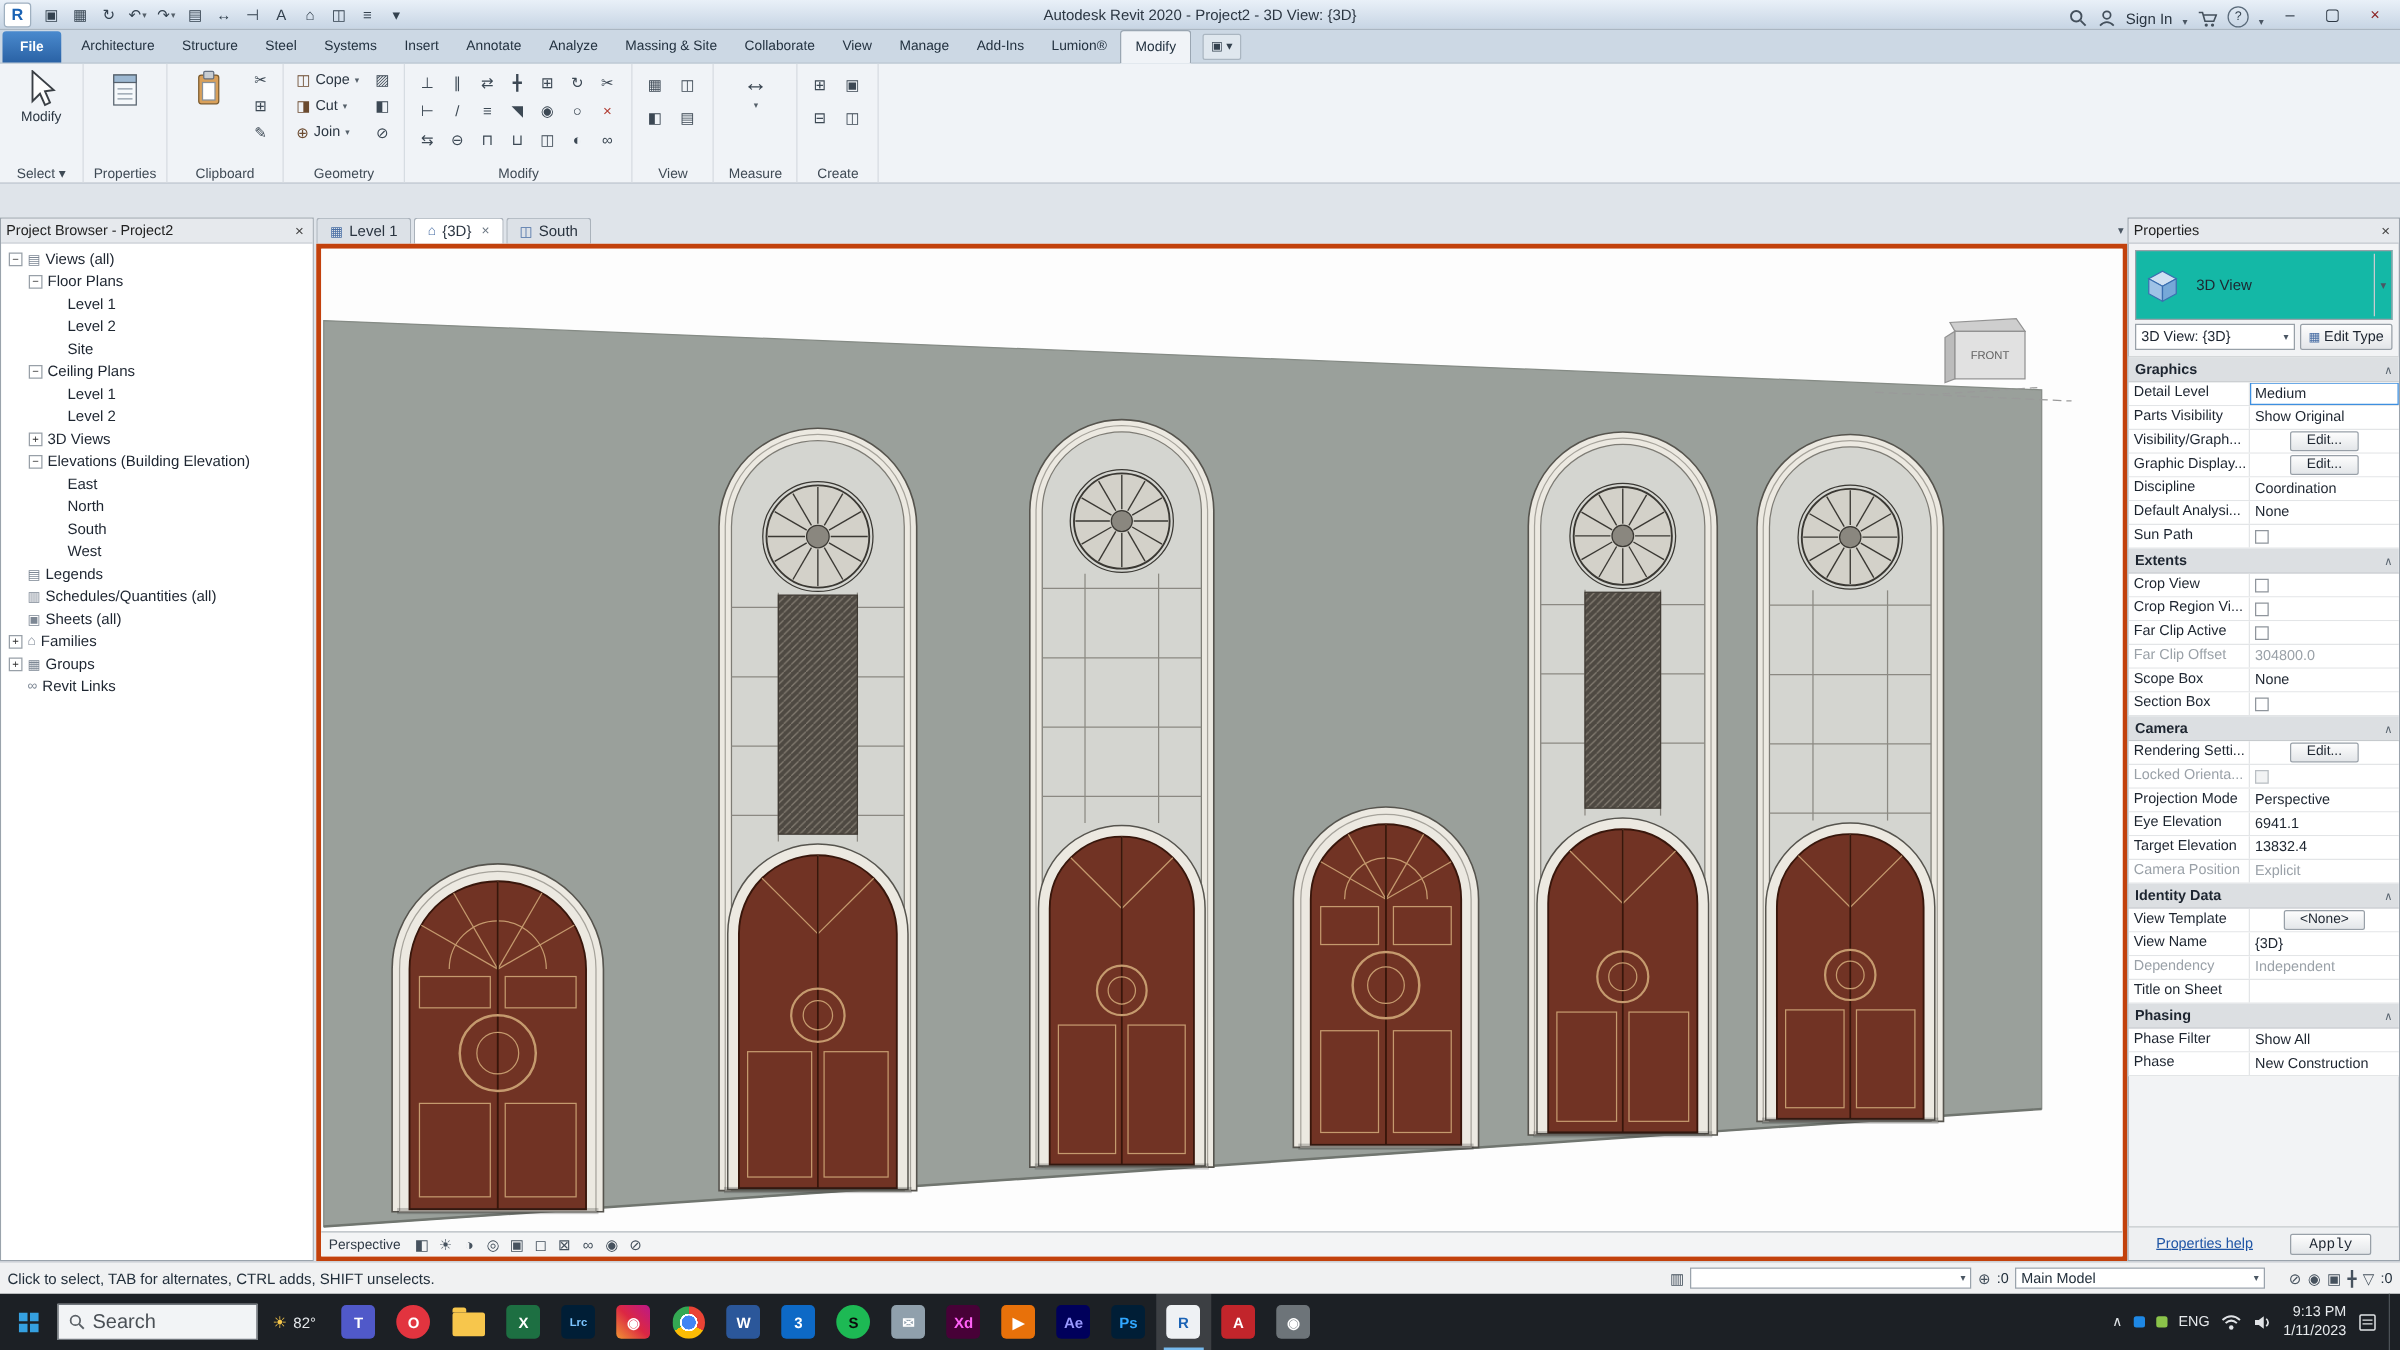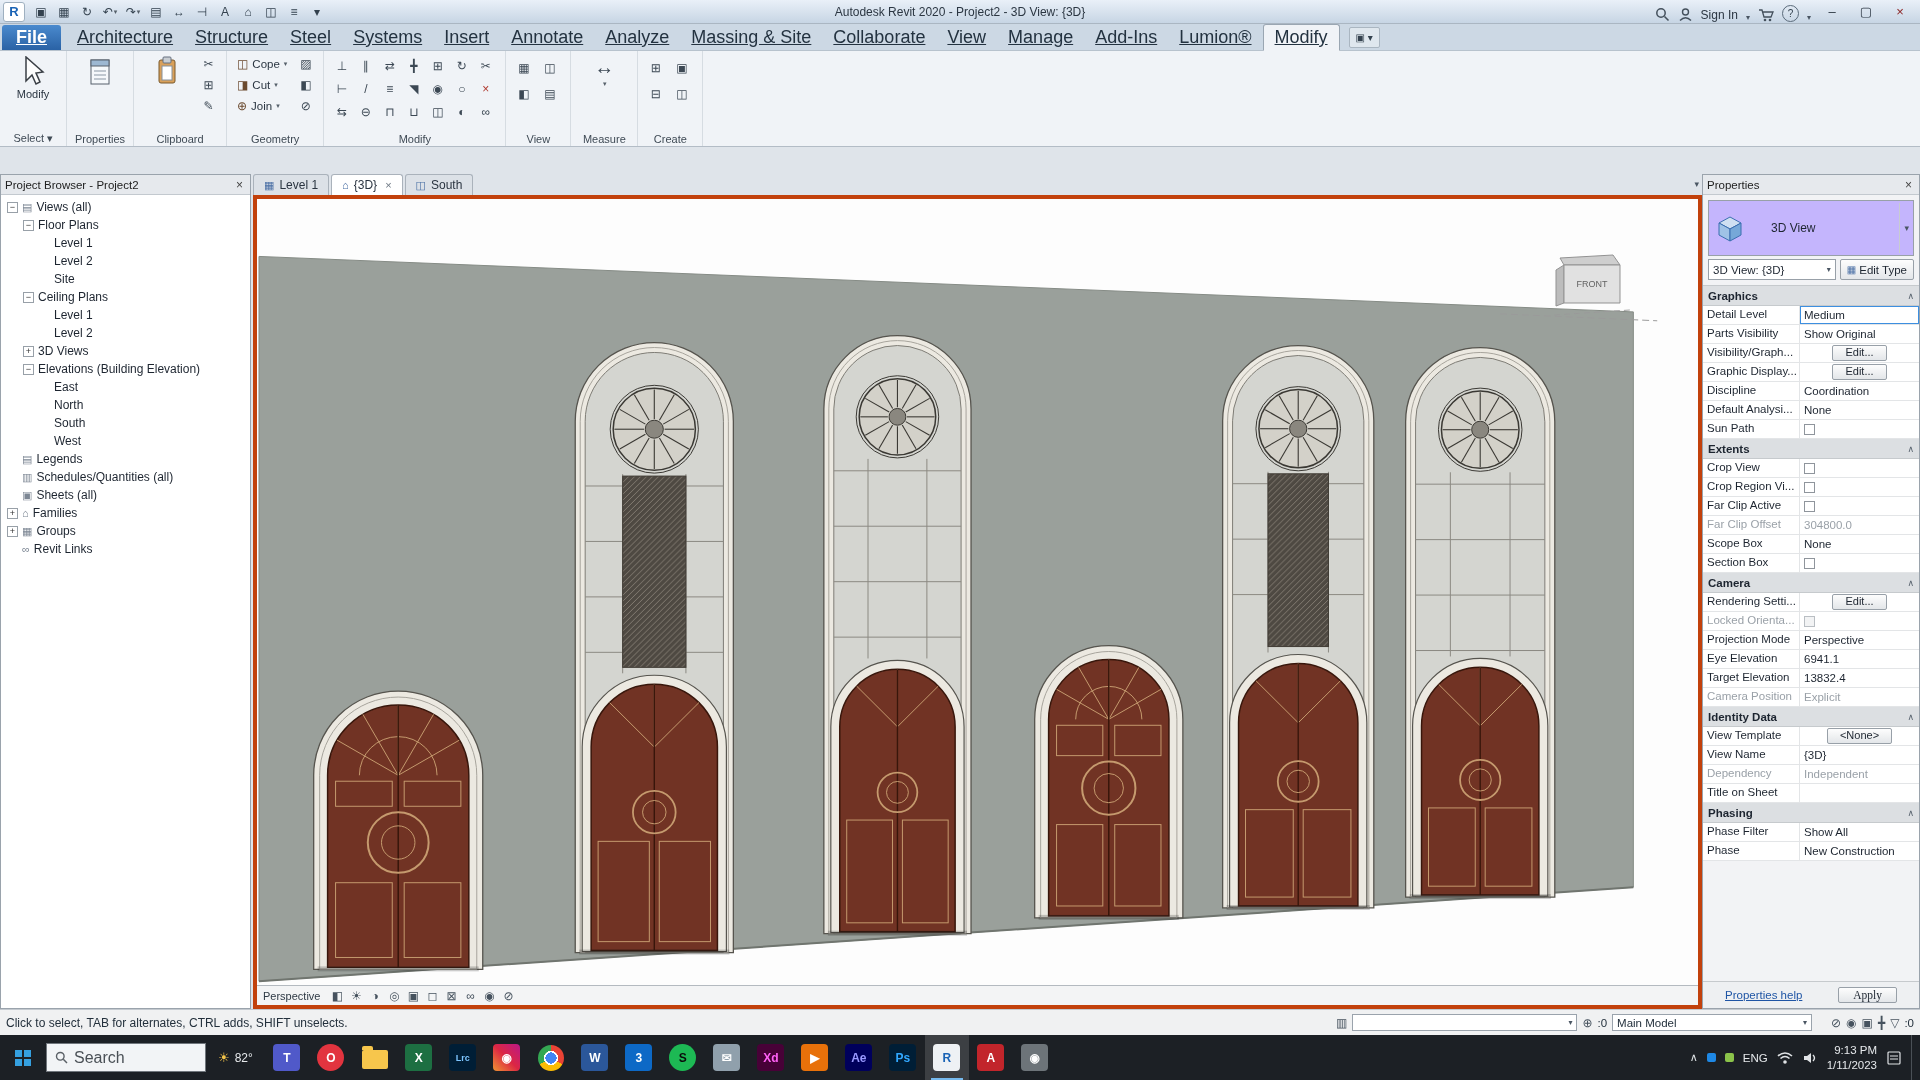--- a/index.html
+++ b/index.html
@@ -15,21 +15,21 @@
   .title{position:absolute;left:50%;transform:translateX(-50%);font-size:12px;color:#2b3642;white-space:nowrap;}
   .tb-right{margin-left:auto;display:flex;align-items:flex-end;gap:8px;padding-right:7px;}
   .signin{font-size:12px;color:#2b3642;}
   .caret{font-size:8px;color:#4a5663;}
   .help{width:15px;height:15px;border-radius:50%;border:1px solid #5a6a7a;color:#34424f;font-size:10px;display:flex;align-items:center;justify-content:center;}
   .winbtn{width:26px;height:20px;display:flex;align-items:center;justify-content:center;font-size:13px;color:#2b3642;}
   .winbtn.close{color:#8a1f1f;}
 
   
   #ribbon-tabs{position:absolute;top:24px;left:0;right:0;height:27px;background:#ccd8e4;display:flex;align-items:stretch;padding-left:2px;border-bottom:1px solid #b7c2cd;box-sizing:border-box;}
-  .rtab{display:flex;align-items:center;padding:0 11px;font-size:18px;color:#233240;white-space:nowrap;text-decoration:underline;}
+  .rtab{display:flex;align-items:center;padding:0 11px;font-size:11px;color:#233240;white-space:nowrap;}
   .rtab.file{background:linear-gradient(#4a8ace,#2a62a5);color:#fff;border-radius:3px 3px 0 0;margin:1px 5px 0 0;padding:0 14px;font-weight:bold;}
   .rtab.active{background:#f0f3f7;border:1px solid #9aa6b2;border-bottom:1px solid #f0f3f7;margin-bottom:-1px;border-radius:3px 3px 0 0;}
   .rtab-extra{display:flex;align-items:center;margin-left:9px;padding:0 6px;font-size:10px;color:#34424f;background:#dfe7ee;border:1px solid #aab6c1;height:19px;align-self:center;border-radius:2px;gap:3px;}
 
   
   #ribbon{position:absolute;top:51px;left:0;right:0;height:96px;background:#f0f3f7;border-bottom:1px solid #b3bcc6;display:flex;box-sizing:border-box;}
   .panel{position:relative;border-right:1px solid #d6dce2;padding:3px 7px 16px 7px;display:flex;flex-direction:column;}
   .panel-body{flex:1;display:flex;align-items:flex-start;gap:5px;}
   .panel-label{position:absolute;bottom:1px;left:0;right:0;text-align:center;font-size:11px;color:#3f4a55;white-space:nowrap;}
   .big{display:flex;flex-direction:column;align-items:center;justify-content:flex-start;min-width:46px;padding:2px 3px;gap:2px;font-size:11px;color:#2b3642;}
@@ -65,42 +65,42 @@
   .vt-caret{position:absolute;right:3px;top:5px;font-size:9px;color:#4a5663;}
   #viewport{position:absolute;top:21px;left:0;right:0;bottom:0;background:#fdfdfd;border:4px solid #c2410c;box-sizing:border-box;}
   #scene{position:absolute;left:0;top:0;width:100%;height:100%;}
   #viewcube{position:absolute;top:50px;right:66px;width:80px;height:74px;opacity:.95;}
   #view-control{position:absolute;left:0;right:0;bottom:0;height:19px;background:#f3f4f5;border-top:1px solid #b4bac0;display:flex;align-items:center;gap:4px;padding:0 6px;font-size:11px;color:#2f3a45;}
   .vc-label{margin-right:5px;}
   .vc-ic{width:16px;text-align:center;font-size:12px;color:#46525e;}
 
   
   #properties{position:absolute;right:0;top:27px;width:218px;bottom:0;background:#f2f3f5;border:1px solid #9aa3ac;box-sizing:border-box;}
-  .type-selector{margin:5px 5px 3px;height:50px;background:#c4b5fd;border:1px solid #98a0a8;display:flex;align-items:center;padding:2px 4px;gap:24px;}
+  .type-selector{margin:5px 5px 3px;height:50px;background:#14b8a6;border:1px solid #98a0a8;display:flex;align-items:center;padding:2px 4px;gap:10px;}
   .ts-label{flex:1;font-size:12px;color:#1d2530;}
   .ts-caret{font-size:9px;color:#4a5663;border-left:1px solid #c8ccd0;padding-left:4px;align-self:stretch;display:flex;align-items:center;}
   .instance-row{margin:0 5px;display:flex;gap:4px;height:21px;}
   .inst-combo{flex:1;background:#fff;border:1px solid #98a0a8;display:flex;align-items:center;justify-content:space-between;font-size:11.5px;padding:0 4px;color:#1d2530;}
   .inst-combo .caret{font-size:8px;}
   .edit-type{display:flex;align-items:center;gap:3px;font-size:11.5px;font-family:inherit;background:linear-gradient(#fdfdfd,#e3e6e9);border:1px solid #98a0a8;border-radius:2px;padding:0 6px;color:#1d2530;}
   .et-ic{font-size:10px;color:#4a6fa5;}
   #prop-grid{margin-top:5px;border-top:1px solid #c6cacd;background:#fff;font-size:11.5px;}
   .prop-section{height:19px;background:#dcdfe2;border-bottom:1px solid #c6cacd;display:flex;align-items:center;justify-content:space-between;padding:0 5px;font-weight:bold;color:#1d2530;}
   .collapse{font-size:9px;color:#5a6570;font-weight:normal;}
   .prop-row{display:flex;height:18px;border-bottom:1px solid #e3e5e7;background:#fff;}
   .prop-label{width:97px;padding:2px 4px 0;border-right:1px solid #e3e5e7;white-space:nowrap;overflow:hidden;color:#1d2530;box-sizing:border-box;flex:none;}
   .prop-value{flex:1;padding:1px 4px;display:flex;align-items:center;color:#1d2530;overflow:hidden;white-space:nowrap;}
   .prop-value.selected{box-shadow:inset 0 0 0 1px #3d8fe0;}
   .prop-row.disabled .prop-label,.prop-row.disabled .prop-value{color:#9aa1a8;}
   .cb{width:11px;height:11px;border:1px solid #8f959c;background:#fff;box-sizing:border-box;}
   .prop-row.disabled .cb{border-color:#b9bec3;background:#f2f3f4;}
   .mini-btn{border:1px solid #98a0a8;background:linear-gradient(#fdfdfd,#e3e6e9);padding:0 12px;font-size:11px;height:14px;line-height:12px;border-radius:2px;margin:0 auto;color:#1d2530;}
   .prop-bottom{position:absolute;bottom:0;left:0;right:0;height:26px;background:#eef0f2;border-top:1px solid #c6cacd;display:flex;align-items:center;justify-content:space-between;padding:0 22px;}
   .help-link{color:#1f55a5;text-decoration:underline;font-size:11.5px;}
-  .apply-btn{font-family:Liberation Serif, serif;font-size:11.5px;border:1px solid #98a0a8;background:linear-gradient(#fdfdfd,#e3e6e9);border-radius:2px;padding:1px 14px;color:#1d2530;}
+  .apply-btn{font-family:Liberation Mono, monospace;font-size:11.5px;border:1px solid #98a0a8;background:linear-gradient(#fdfdfd,#e3e6e9);border-radius:2px;padding:1px 14px;color:#1d2530;}
 
   
   #statusbar{position:absolute;top:1009px;left:0;right:0;height:26px;background:#f0f1f2;border-top:1px solid #c3c9cf;display:flex;align-items:center;font-size:12px;color:#23303c;padding:0 6px;box-sizing:border-box;gap:6px;}
   .sb-right{margin-left:auto;display:flex;align-items:center;gap:5px;}
   .sb-ic{font-size:12px;color:#46525e;}
   .sb-combo{width:225px;height:17px;background:#fff;border:1px solid #9aa3ac;display:flex;align-items:center;justify-content:space-between;padding:0 4px;font-size:11.5px;box-sizing:border-box;}
   .sb-combo.main{width:200px;}
   .sb-count{font-size:11.5px;color:#23303c;}
   #sb-select-icons{display:flex;gap:5px;margin-left:14px;}
 

